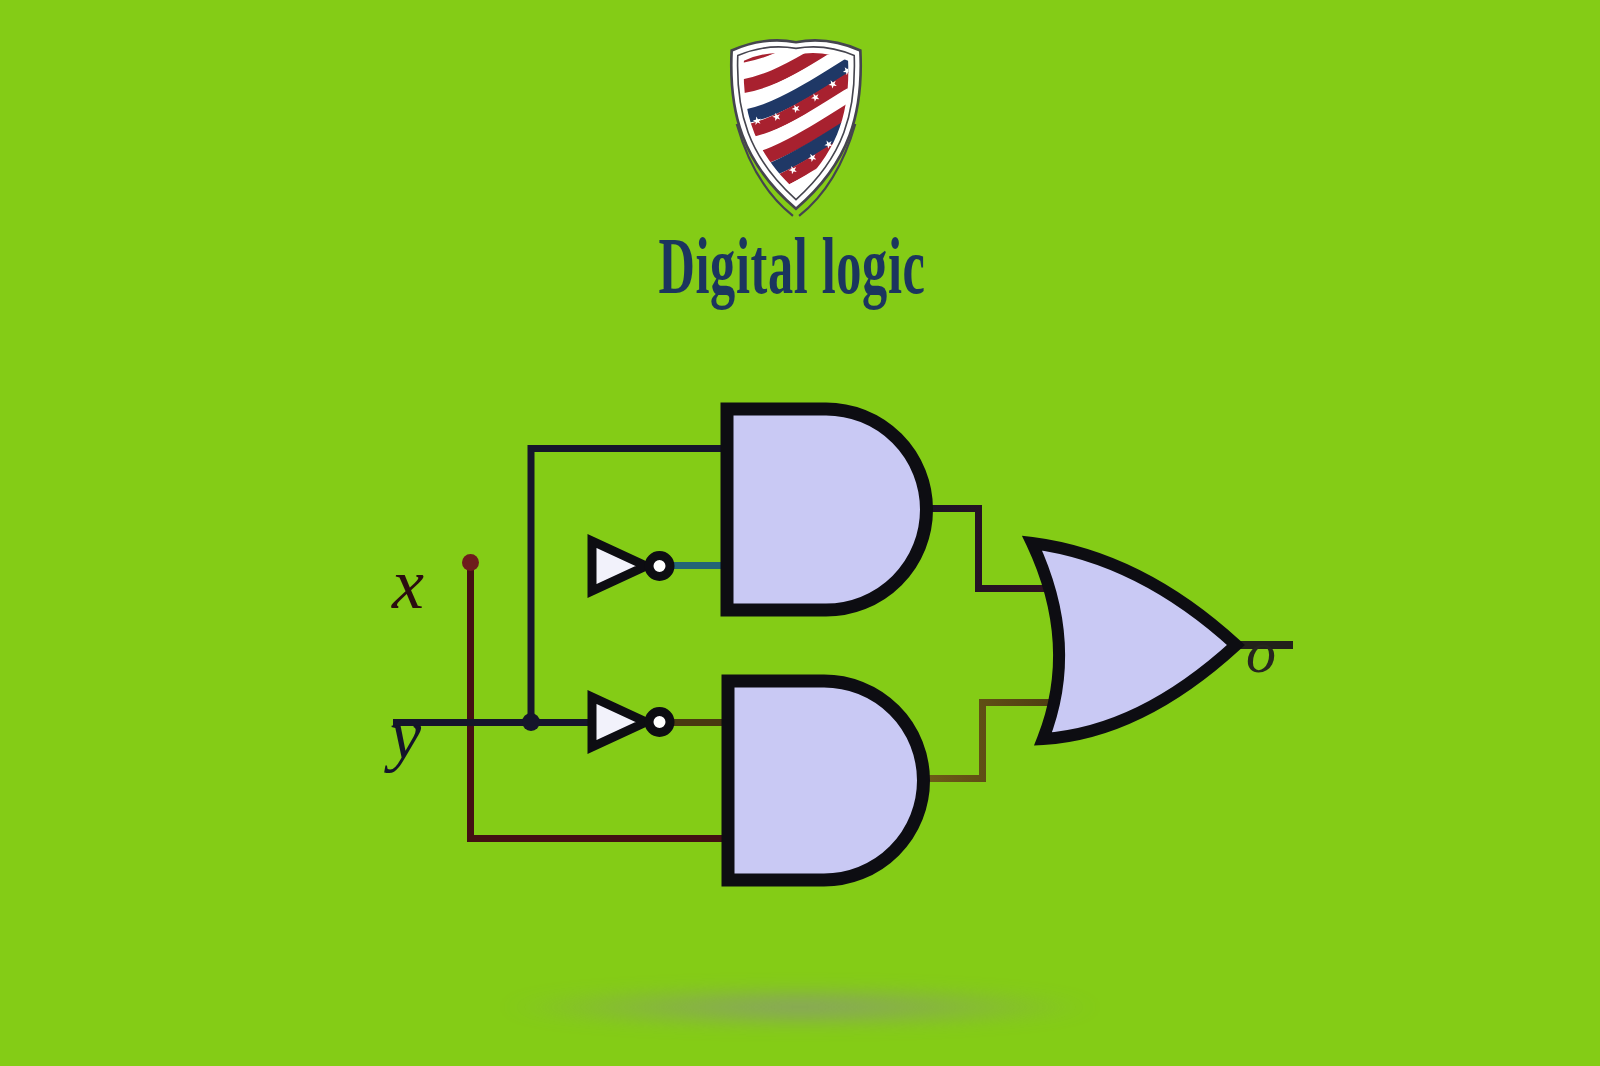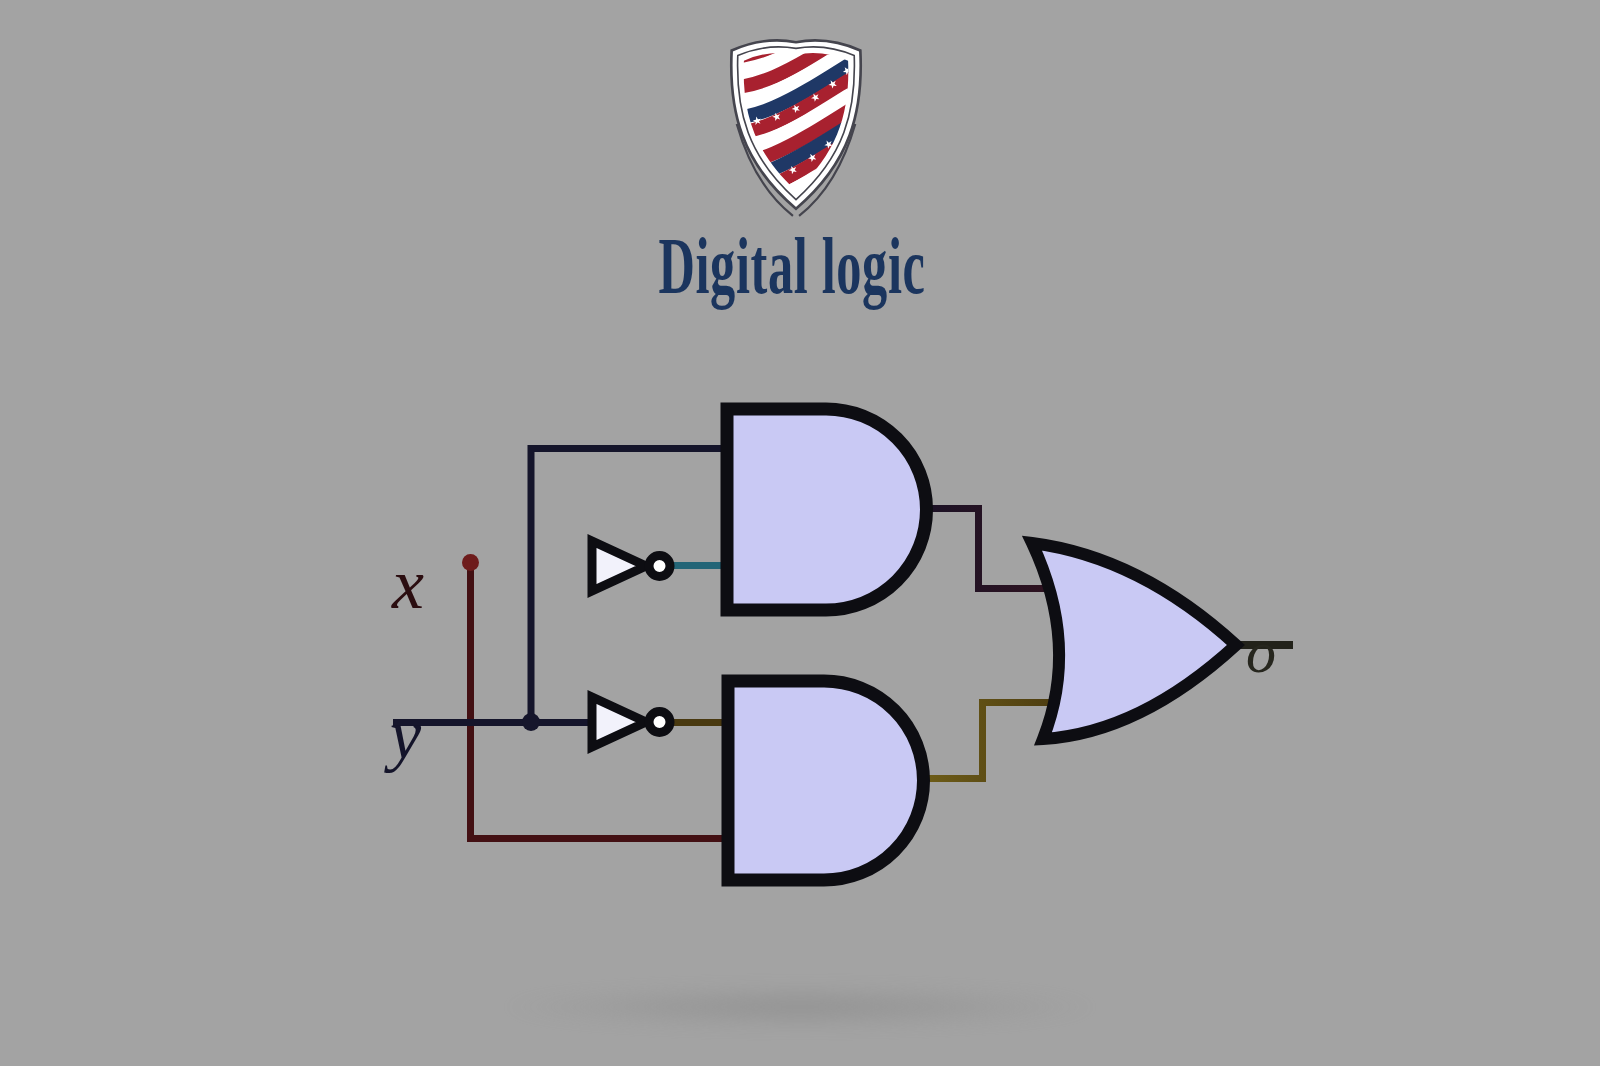--- a/index.html
+++ b/index.html
@@ -1,18 +1,18 @@
 <!DOCTYPE html>
 <html style="--titleColor: #1b355e; --labelX: #2b0d10; --labelY: #14142a; --labelO: #26261e; --gateFill: #c9c9f4; --gateStroke: #0d0d12; --notFill: #f2f2fb; --bubbleFill: #ffffff; --wireNavy: #15152b; --wireRedBright: #6e1c1c; --wireRedDark: #431013; --wireTeal: #236577; --wireOliveDark: #493910; --wireOliveBright: #6f5e18; --wireConnectorNavy: #1b1226; --wireConnectorMaroon: #33131f; --wireOutput: #22221a; --logoRed: #a8212f; --logoBlue: #1f3866; --logoWhite: #ffffff; --logoOutline: #45454e; --shadowColor: #8c8c8c;"><head>
 <meta charset="utf-8">
 <style>
   html,body{margin:0;padding:0;background:#ffffff;}
   #stage{
     position:relative;width:1600px;height:1066px;overflow:hidden;
-    background:#a3a3a3;font-family:"Liberation Serif", serif;text-decoration:underline;
+    background:#84cc16;font-family:"Liberation Serif", serif;text-decoration:underline;
   }
   .abs{position:absolute;}
   #title{
     left:792px;top:226px;
     transform:translateX(-50%) scaleX(0.63);
     transform-origin:center top;
     font-weight:bold;font-size:80px;line-height:1;
     letter-spacing:1px;white-space:nowrap;
     color:var(--titleColor);
     font-family:"Liberation Serif", serif;

